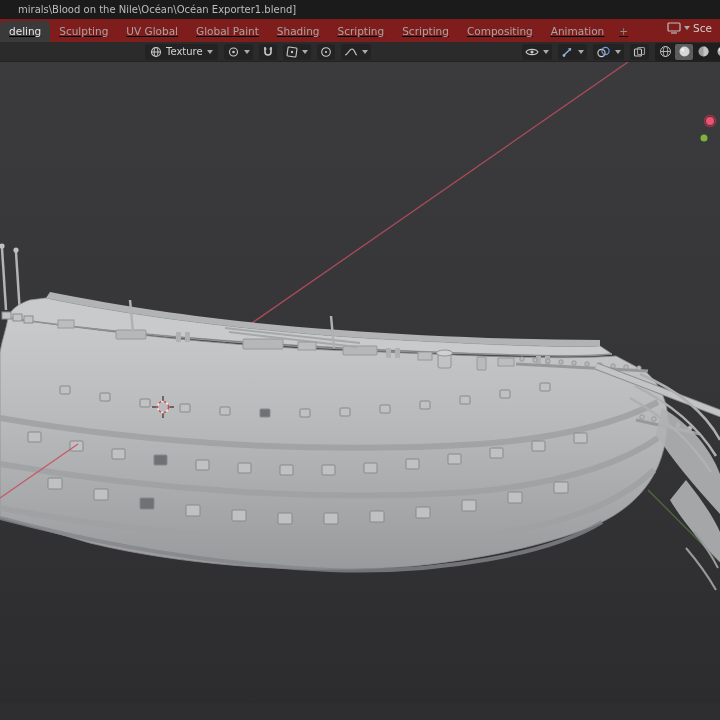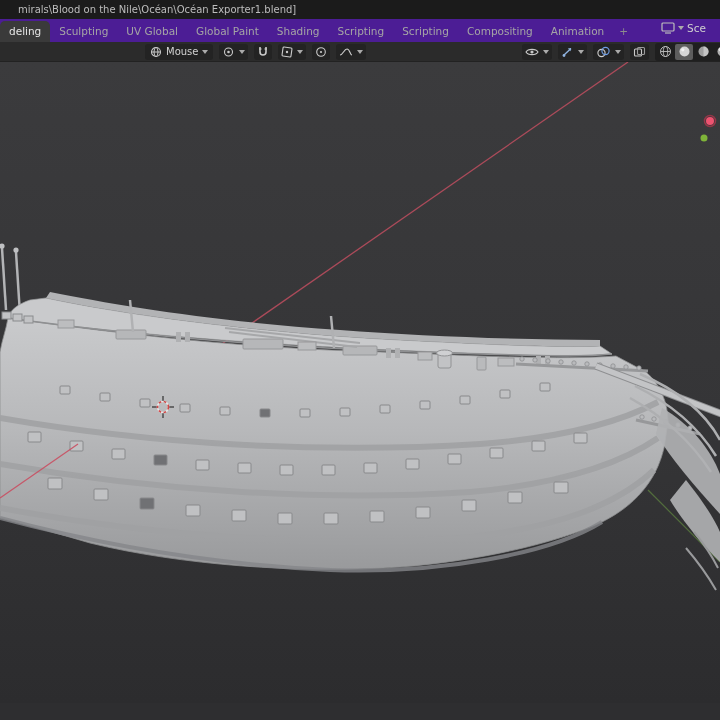--- a/index.html
+++ b/index.html
@@ -1,27 +1,27 @@
 <!DOCTYPE html>
 <html><head>
 <meta charset="utf-8">
 <style>
   * { box-sizing: border-box; margin: 0; padding: 0; }
   html,body { width:720px; height:720px; overflow:hidden; background:#2e2e30;
               font-family:"DejaVu Sans", sans-serif; }
   .titlebar { height:19px; background:#1b1b1b; color:#bdbdbd; font-size:10px;
               line-height:19px; padding-left:18px; white-space:nowrap; overflow:hidden; }
-  .tabbar { height:23px; background:#4c1d95; display:flex; align-items:flex-end;
-            position:relative; overflow:hidden; }
+  .tabbar { height:23px; background:#7f1d1d; display:flex; align-items:flex-end;
+            position:relative; overflow:hidden;text-decoration:underline; }
   .tab { font-size:10.5px; color:#a5a5a5; padding:4px 9px 5px 9px;
          border-radius:5px 5px 0 0; white-space:nowrap; cursor:default; }
   .tab.active { background:#3a3a3a; color:#e6e6e6; }
   .tab.addtab { padding:4px 6px 5px 6px; color:#8d8d8d; }
   .scene-widget { position:absolute; right:0; top:3px; display:flex; align-items:center;
-                  gap:3px; color:#cfcfcf; font-size:10.5px; padding-right:14px; }
+                  gap:3px; color:#cfcfcf; font-size:10.5px; padding-right:8px; }
   .vheader { height:20px; background:#2b2b2b; border-bottom:1px solid #222;
              display:flex; align-items:center; font-size:10px; color:#d2d2d2;
              overflow:hidden; position:relative; }
   .vh-left { display:flex; align-items:center; gap:6px; margin-left:145px; }
   .vh-right { display:flex; align-items:center; gap:6px; margin-left:auto; margin-right:-12px; }
   .hw { display:flex; align-items:center; gap:4px; background:#232323;
         border-radius:3px; padding:2px 5px; height:16px; }
   .hw.toggle { padding:2px 3px; }
   .chev { width:0; height:0; border-left:3px solid transparent;
           border-right:3px solid transparent; border-top:4px solid #aaaaaa; }
@@ -66,21 +66,21 @@
 </div>
 
 <div class="vheader">
   <div class="vh-left">
     <div class="hw">
       <svg class="icon" width="12" height="12" viewBox="0 0 12 12">
         <circle cx="6" cy="6" r="4.5" fill="none" stroke="#c9c9c9" stroke-width="1.1"></circle>
         <line x1="1.5" y1="6" x2="10.5" y2="6" stroke="#c9c9c9" stroke-width="1"></line>
         <ellipse cx="6" cy="6" rx="2" ry="4.5" fill="none" stroke="#c9c9c9" stroke-width="1"></ellipse>
       </svg>
-      <span>Mouse</span>
+      <span>Texture</span>
       <span class="chev"></span>
     </div>
 
     <div class="hw toggle">
       <svg class="icon" width="13" height="12" viewBox="0 0 13 12">
         <circle cx="6.5" cy="6" r="4" fill="none" stroke="#c9c9c9" stroke-width="1.1"></circle>
         <circle cx="6.5" cy="6" r="1.3" fill="#c9c9c9"></circle>
       </svg>
       <span class="chev"></span>
     </div>

